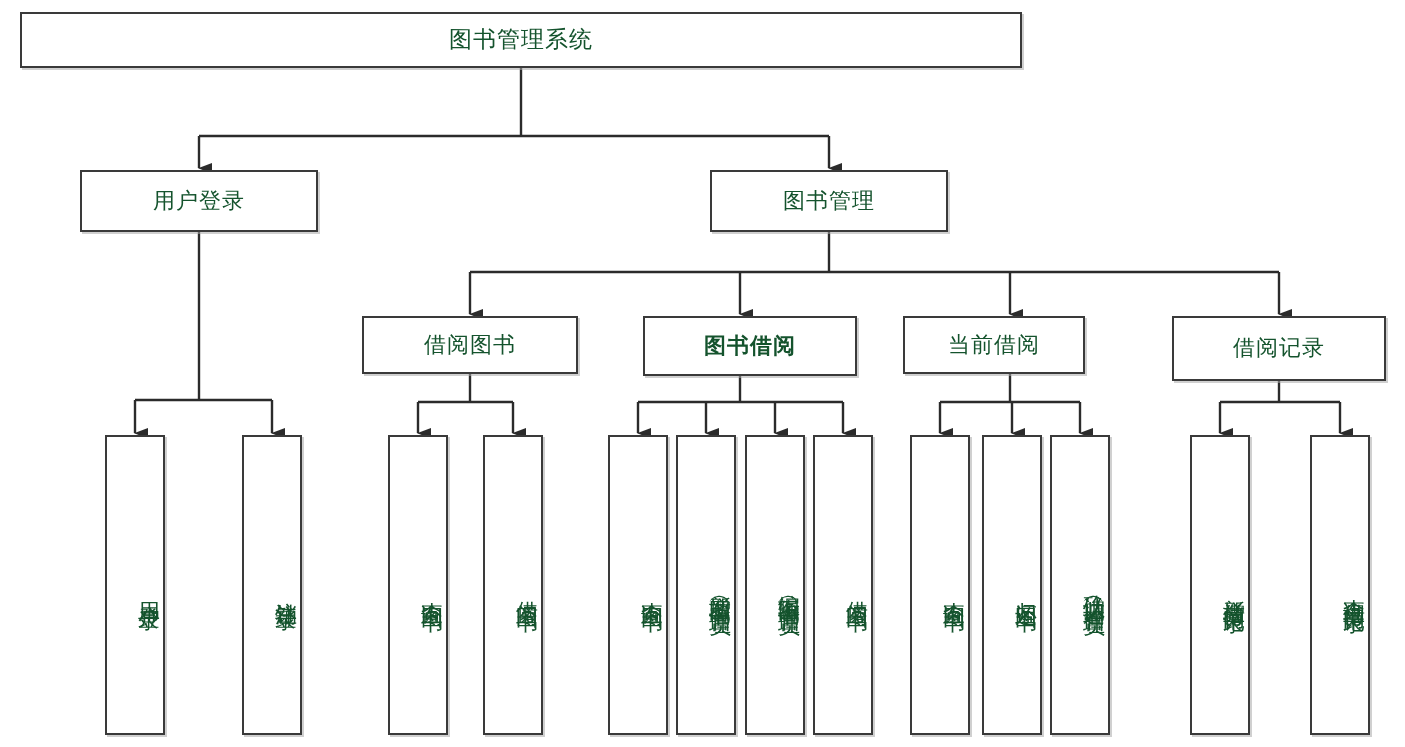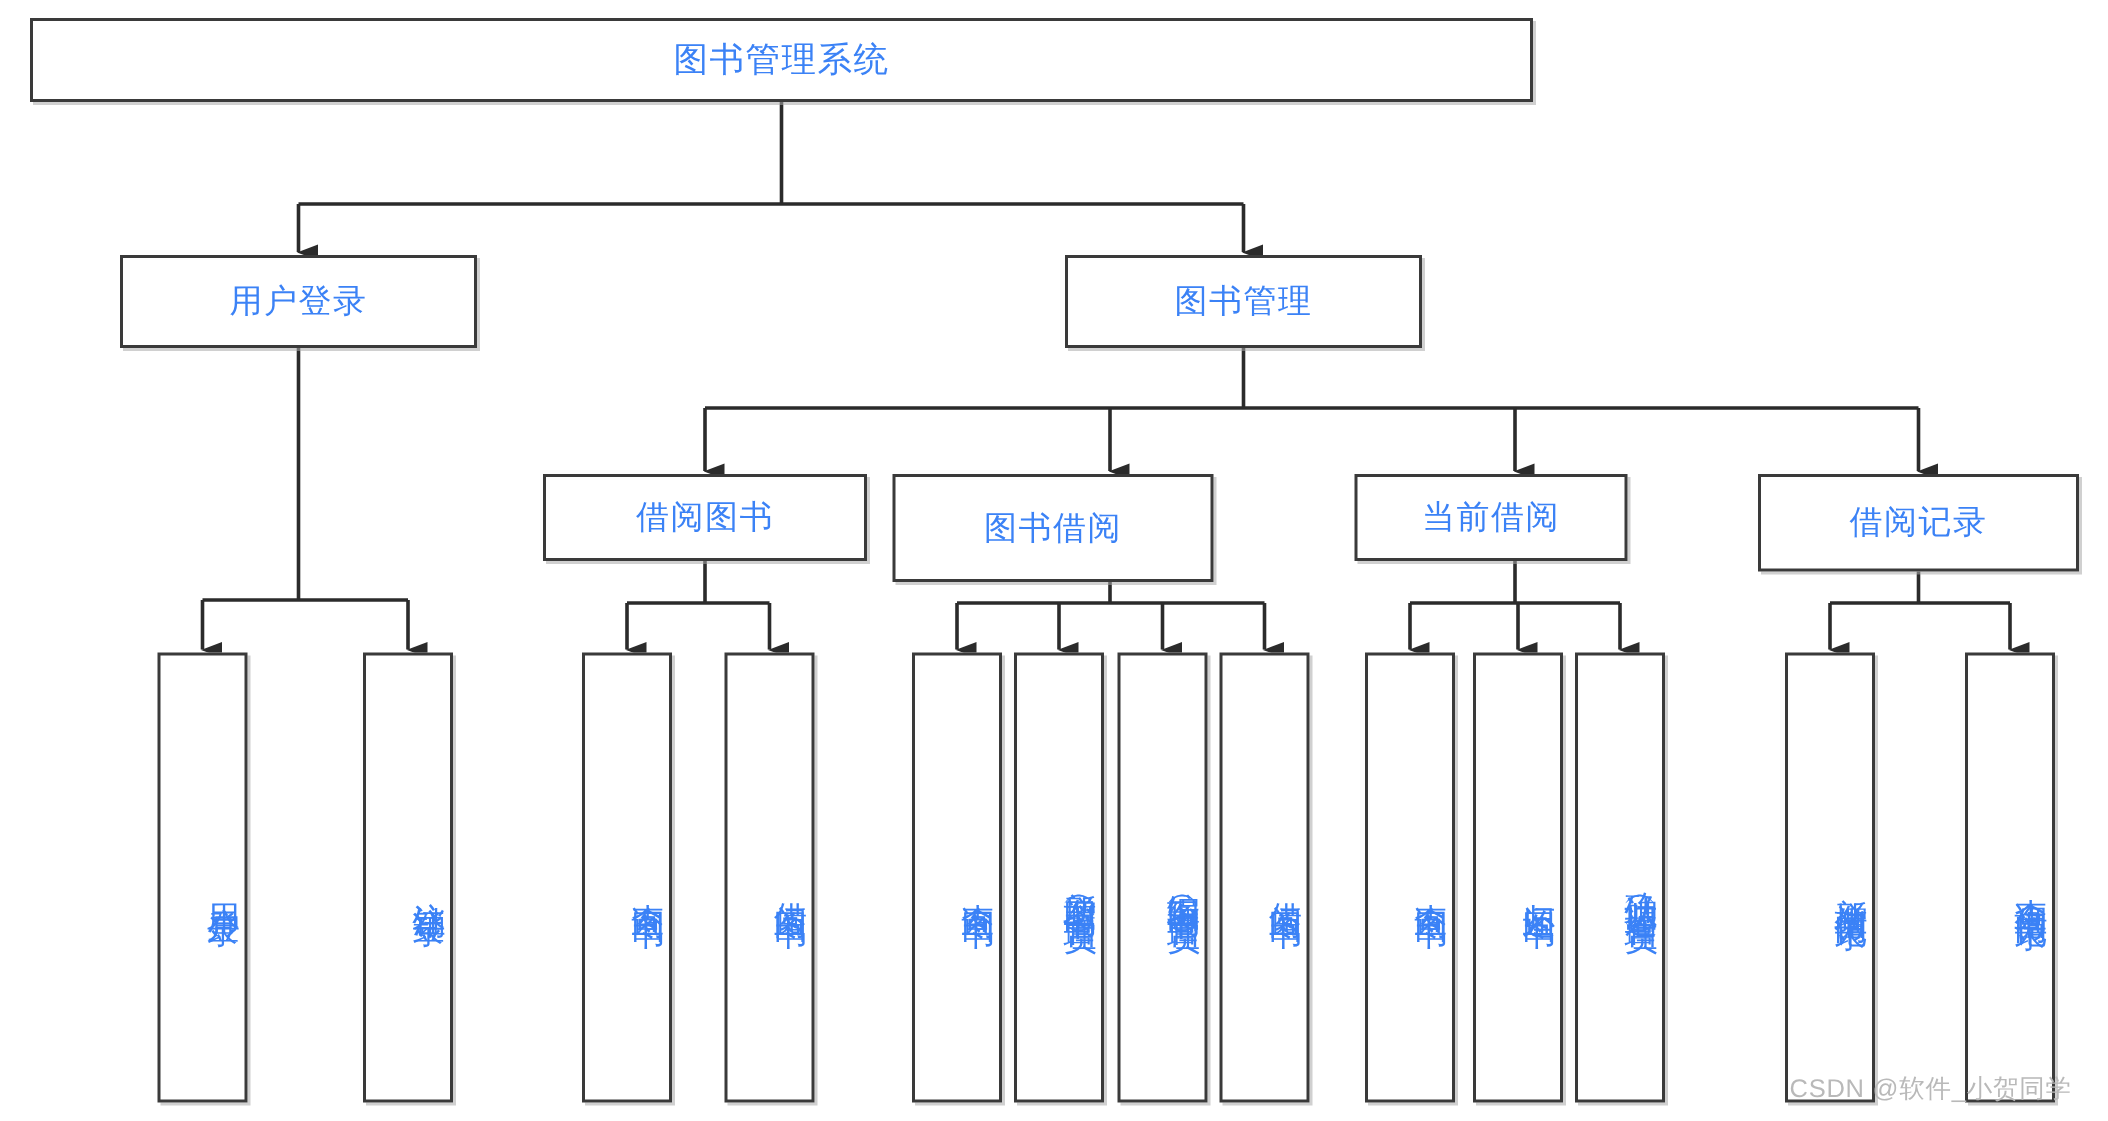--- a/index.html
+++ b/index.html
@@ -26,21 +26,21 @@
   }
   .node {
     position: absolute;
     box-sizing: border-box;
     background: #ffffff;
     border: 2.5px solid #3a3a3a;
     box-shadow: 2px 2px 0 rgba(170,170,170,0.55);
     display: flex;
     align-items: center;
     justify-content: center;
-    color: #3b82f6;
+    color: #14532d;
   }
   .node.horiz {
     font-size: 22px;
     letter-spacing: 1px;
     line-height: 1.2;
     text-align: center;
   }
   .node.vert {
     writing-mode: vertical-rl;
     text-orientation: upright;
@@ -116,21 +116,21 @@
       </div>
       <div class="node horiz" style="left: 80px; top: 170px; width: 238px; height: 62px;">
         <span>用户登录</span>
       </div>
       <div class="node horiz" style="left: 710px; top: 170px; width: 238px; height: 62px;">
         <span>图书管理</span>
       </div>
       <div class="node horiz" style="left: 362px; top: 316px; width: 216px; height: 58px;">
         <span>借阅图书</span>
       </div>
-      <div class="node horiz" style="left: 595px; top: 316px; width: 214px; height: 72px;">
+      <div class="node horiz" style="left: 643px; top: 316px; width: 214px; height: 60px; font-weight: bold;">
         <span>图书借阅</span>
       </div>
       <div class="node horiz" style="left: 903px; top: 316px; width: 182px; height: 58px;">
         <span>当前借阅</span>
       </div>
       <div class="node horiz" style="left: 1172px; top: 316px; width: 214px; height: 65px;">
         <span>借阅记录</span>
       </div>
       <div class="node vert" style="left: 105px; top: 435px; width: 60px; height: 300px;">
         <span>用户登录</span>
@@ -166,14 +166,13 @@
         <span>确认归还（管理员）</span>
       </div>
       <div class="node vert" style="left: 1190px; top: 435px; width: 60px; height: 300px;">
         <span>新增借阅记录</span>
       </div>
       <div class="node vert" style="left: 1310px; top: 435px; width: 60px; height: 300px;">
         <span>查询借阅记录</span>
       </div>
     </div>
 
-  <div class="watermark" style="left:1193px; top:714px;">CSDN @软件_小贺同学</div>
 </div>
 
 </body></html>

